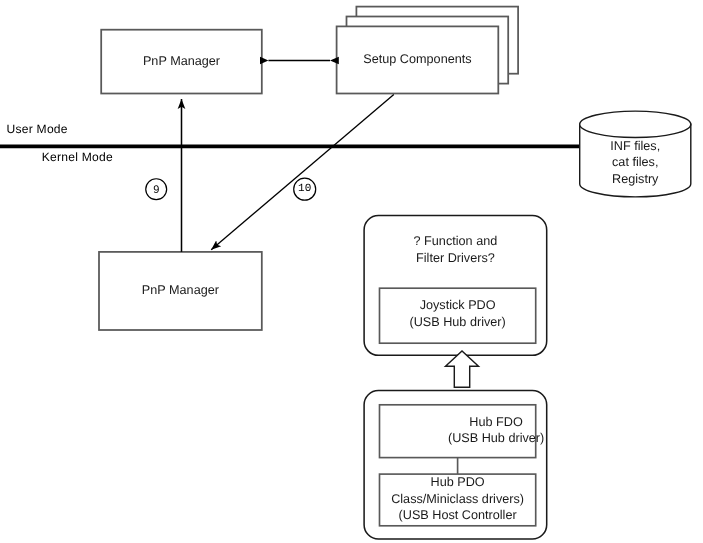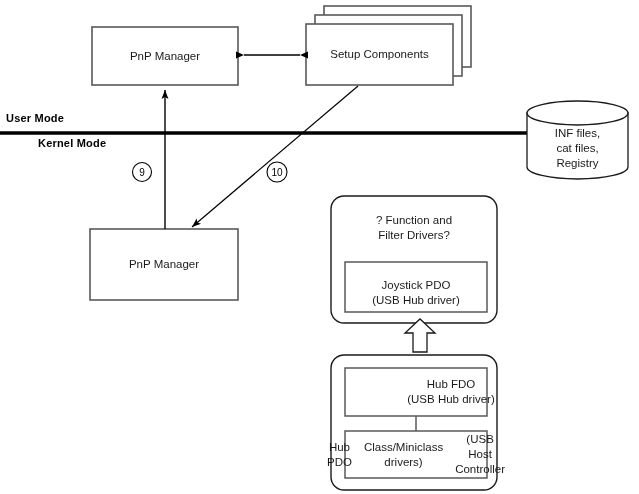--- a/index.html
+++ b/index.html
@@ -1,19 +1,19 @@
 <!DOCTYPE html>
 <html><head>
 <meta charset="utf-8">
 <style>
   html,body{margin:0;padding:0;background:#ffffff;}
   body{width:639px;height:494px;position:relative;overflow:hidden;
        font-family:"Liberation Sans","DejaVu Sans",sans-serif;color:#000;}
   #canvas{position:absolute;left:0;top:0;width:639px;height:494px;}
-  .lbl{position:absolute;font-weight:bold;font-size:11px;letter-spacing:0.2px;color:#000;}
+  .lbl{position:absolute;font-weight:normal;font-size:11px;letter-spacing:0.2px;color:#000;}
   .boxtext{position:absolute;display:flex;align-items:center;justify-content:center;
            text-align:center;font-size:11.5px;line-height:15px;color:#1a1a1a;}
   .circtext{position:absolute;display:flex;align-items:center;justify-content:center;
             font-size:10px;color:#000;}
   svg{position:absolute;left:0;top:0;}
 </style>
 </head>
 <body>
 
 <div id="canvas">
@@ -79,32 +79,32 @@
     <span>INF files,</span>
     <span>cat files,</span>
     <span>Registry</span>
   </div>
 
   <div class="boxtext" style="left:331px;top:205px;width:166px;height:46px;flex-direction:column;text-align:center;">
     <span>? Function and</span>
     <span>Filter Drivers?</span>
   </div>
 
-  <div class="boxtext" style="left:345px;top:262px;width:142px;height:62px;flex-direction:column;">
+  <div class="boxtext" style="left:345px;top:262px;width:142px;height:48px;flex-direction:column;">
     <span>Joystick PDO</span>
     <span>(USB Hub driver)</span>
   </div>
 
   <div class="boxtext" style="left:345px;top:368px;width:142px;height:48px;flex-direction:column;padding-left:35px;">
     <span>Hub FDO</span>
     <span>(USB Hub driver)</span>
   </div>
 
-  <div class="boxtext" style="left:345px;top:431px;width:142px;height:47px;flex-direction:row;gap:12px;">
+  <div class="boxtext" style="left:345px;top:431px;width:142px;height:47px;flex-direction:column;">
     <span>Hub PDO</span>
     <span>Class/Miniclass drivers)</span>
     <span>(USB Host Controller</span>
   </div>
 
   <div class="circtext" style="left:132px;top:162px;width:20px;height:20px;">9</div>
-  <div class="circtext" style="left:267px;top:162px;width:20px;height:20px;">10</div>
+  <div class="circtext" style="left:267px;top:162px;width:20px;height:20px;font-family:Liberation Mono, monospace;">10</div>
 
 </div>
 
 </body></html>

